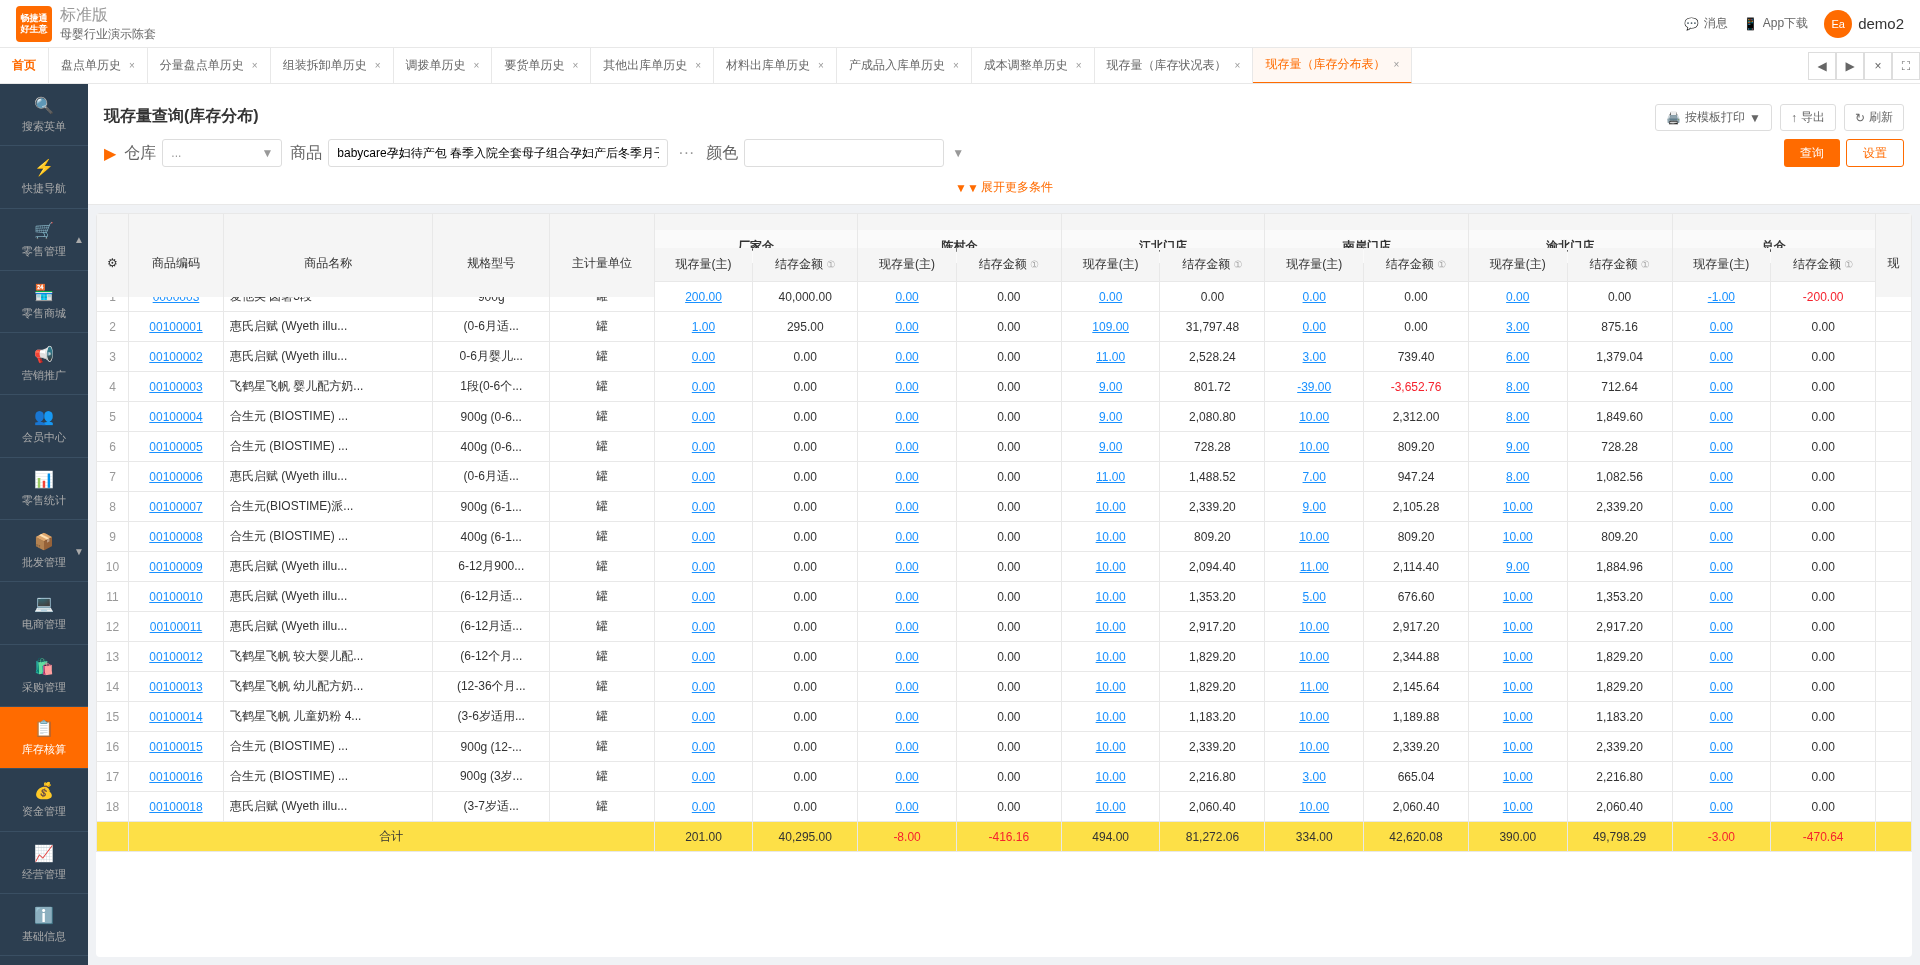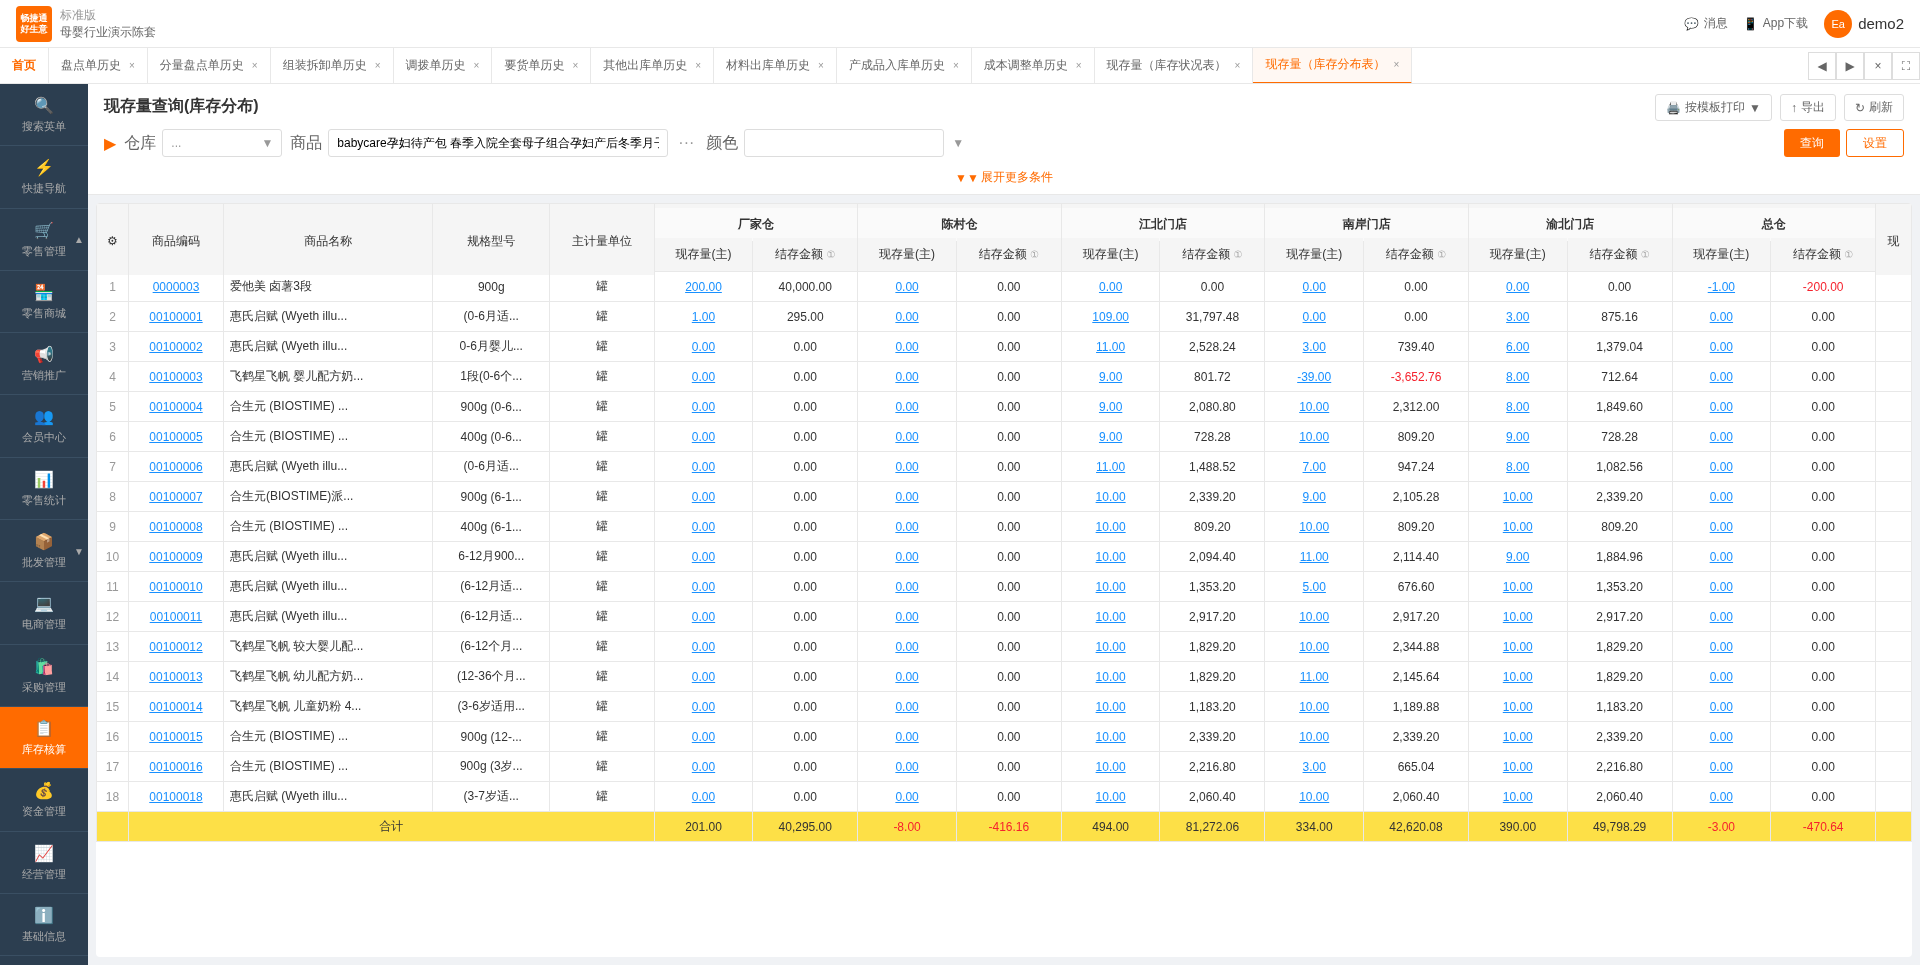--- a/index.html
+++ b/index.html
@@ -49,21 +49,21 @@
     .search-btn-expand { background: none; border: none; color: #ff6b00; cursor: pointer; font-size: 12px; display: flex; align-items: center; gap: 2px; }
     .query-btn { background: #ff6b00; color: white; border: none; border-radius: 3px; padding: 5px 16px; font-size: 12px; cursor: pointer; height: 28px; }
     .setting-btn { background: white; color: #ff6b00; border: 1px solid #ff6b00; border-radius: 3px; padding: 5px 16px; font-size: 12px; cursor: pointer; height: 28px; }
     .ellipsis-btn { color: #999; cursor: pointer; font-size: 16px; padding: 0 4px; }
     .orange-arrow { color: #ff6b00; font-size: 16px; cursor: pointer; }
 
     
     .table-wrapper { flex: 1; overflow: auto; background: white; margin: 8px; border-radius: 4px; }
     table { width: 100%; border-collapse: collapse; font-size: 12px; }
     thead tr { background: #f5f5f5; }
-    thead th { border: 1px solid #e8e8e8; padding: 8px 6px; text-align: center; font-weight: normal; color: #333; white-space: nowrap; position: sticky; top: 4px; background: #f5f5f5; z-index: 1; }
+    thead th { border: 1px solid #e8e8e8; padding: 8px 6px; text-align: center; font-weight: normal; color: #333; white-space: nowrap; position: sticky; top: 16px; background: #f5f5f5; z-index: 1; }
     thead th.group-header { background: #fafafa; font-weight: bold; }
     tbody tr { background: white; }
     tbody tr.summary-row { background: #fde047; font-weight: normal; }
     tbody td { border: 1px solid #e8e8e8; padding: 6px 6px; text-align: center; white-space: nowrap; }
     tbody td.text-left { text-align: left; }
     .negative { color: #f5222d; }
     .link-blue { color: #1890ff; text-decoration: underline; cursor: pointer; }
     .row-num { color: #999; }
     .info-icon { color: #aaa; font-size: 10px; cursor: pointer; }
 
@@ -74,21 +74,21 @@
   </style>
 </head>
 <body>
 
 <div class="top-bar">
   <div class="logo-area">
     <div class="logo-icon">
       <span style="font-size:9px; text-align:center; line-height:1.2;">畅捷通<br>好生意</span>
     </div>
     <div style="display:flex; flex-direction:column;">
-      <span style="font-size:12px; color:#999;">标准版</span>
+      <span style="font-size:16px; color:#999;">标准版</span>
       <span style="font-size:12px; color:#666;">母婴行业演示陈套</span>
     </div>
   </div>
   <div class="top-right">
     <div class="top-btn">
       <span>💬</span>
       <span>消息</span>
     </div>
     <div class="top-btn">
       <span>📱</span>
@@ -223,21 +223,21 @@
     <div class="sidebar-item">
       
       
     </div>
 
   </div>
 
   <div class="content">
 
     <div class="page-header">
-      <div style="display:flex; justify-content:space-between; align-items:center;">
+      <div style="display:flex; justify-content:space-between; align-items:center;margin-top:10px;">
         <h1 class="page-title">现存量查询(库存分布)</h1>
         <div class="page-actions">
           <button class="action-btn">
             <span>🖨️</span>
             <span>按模板打印</span>
             <span>▼</span>
           </button>
           <button class="action-btn">
             <span>↑</span>
             <span>导出</span>

